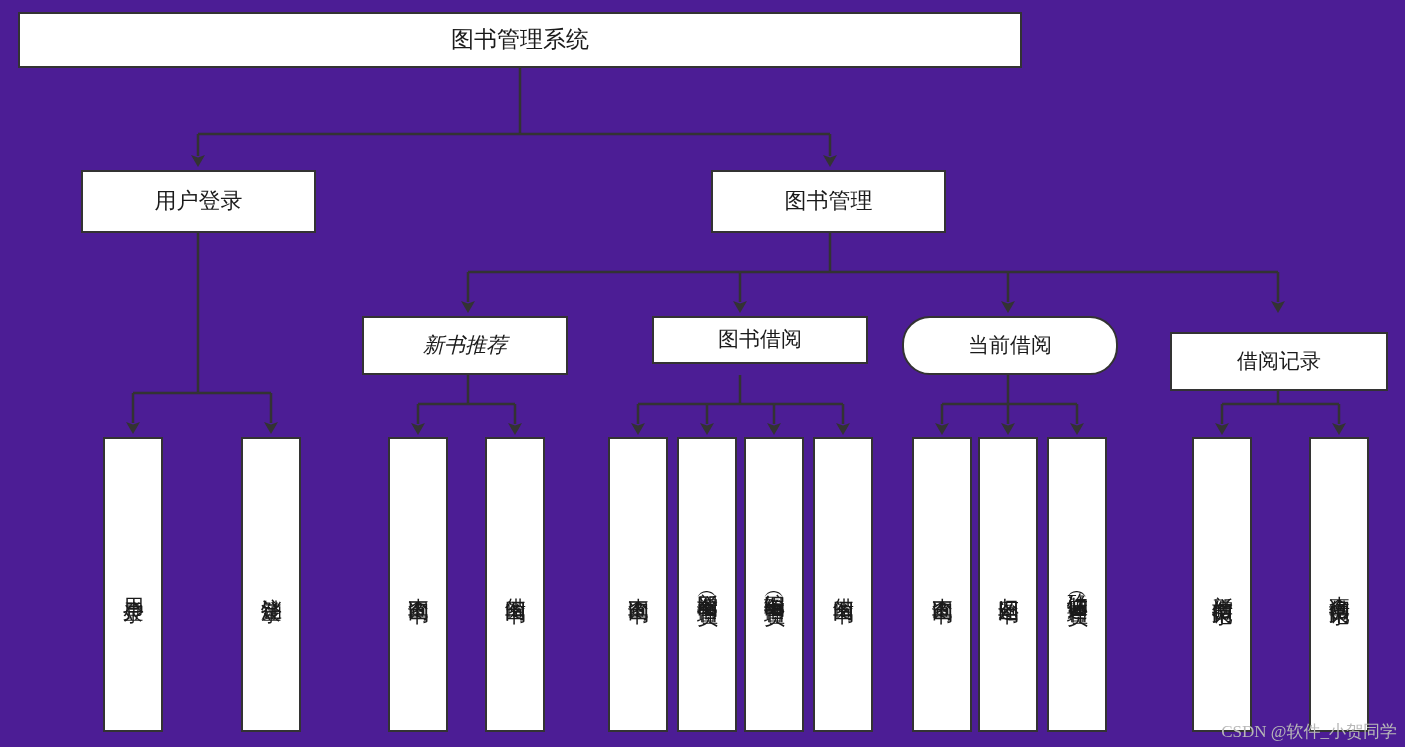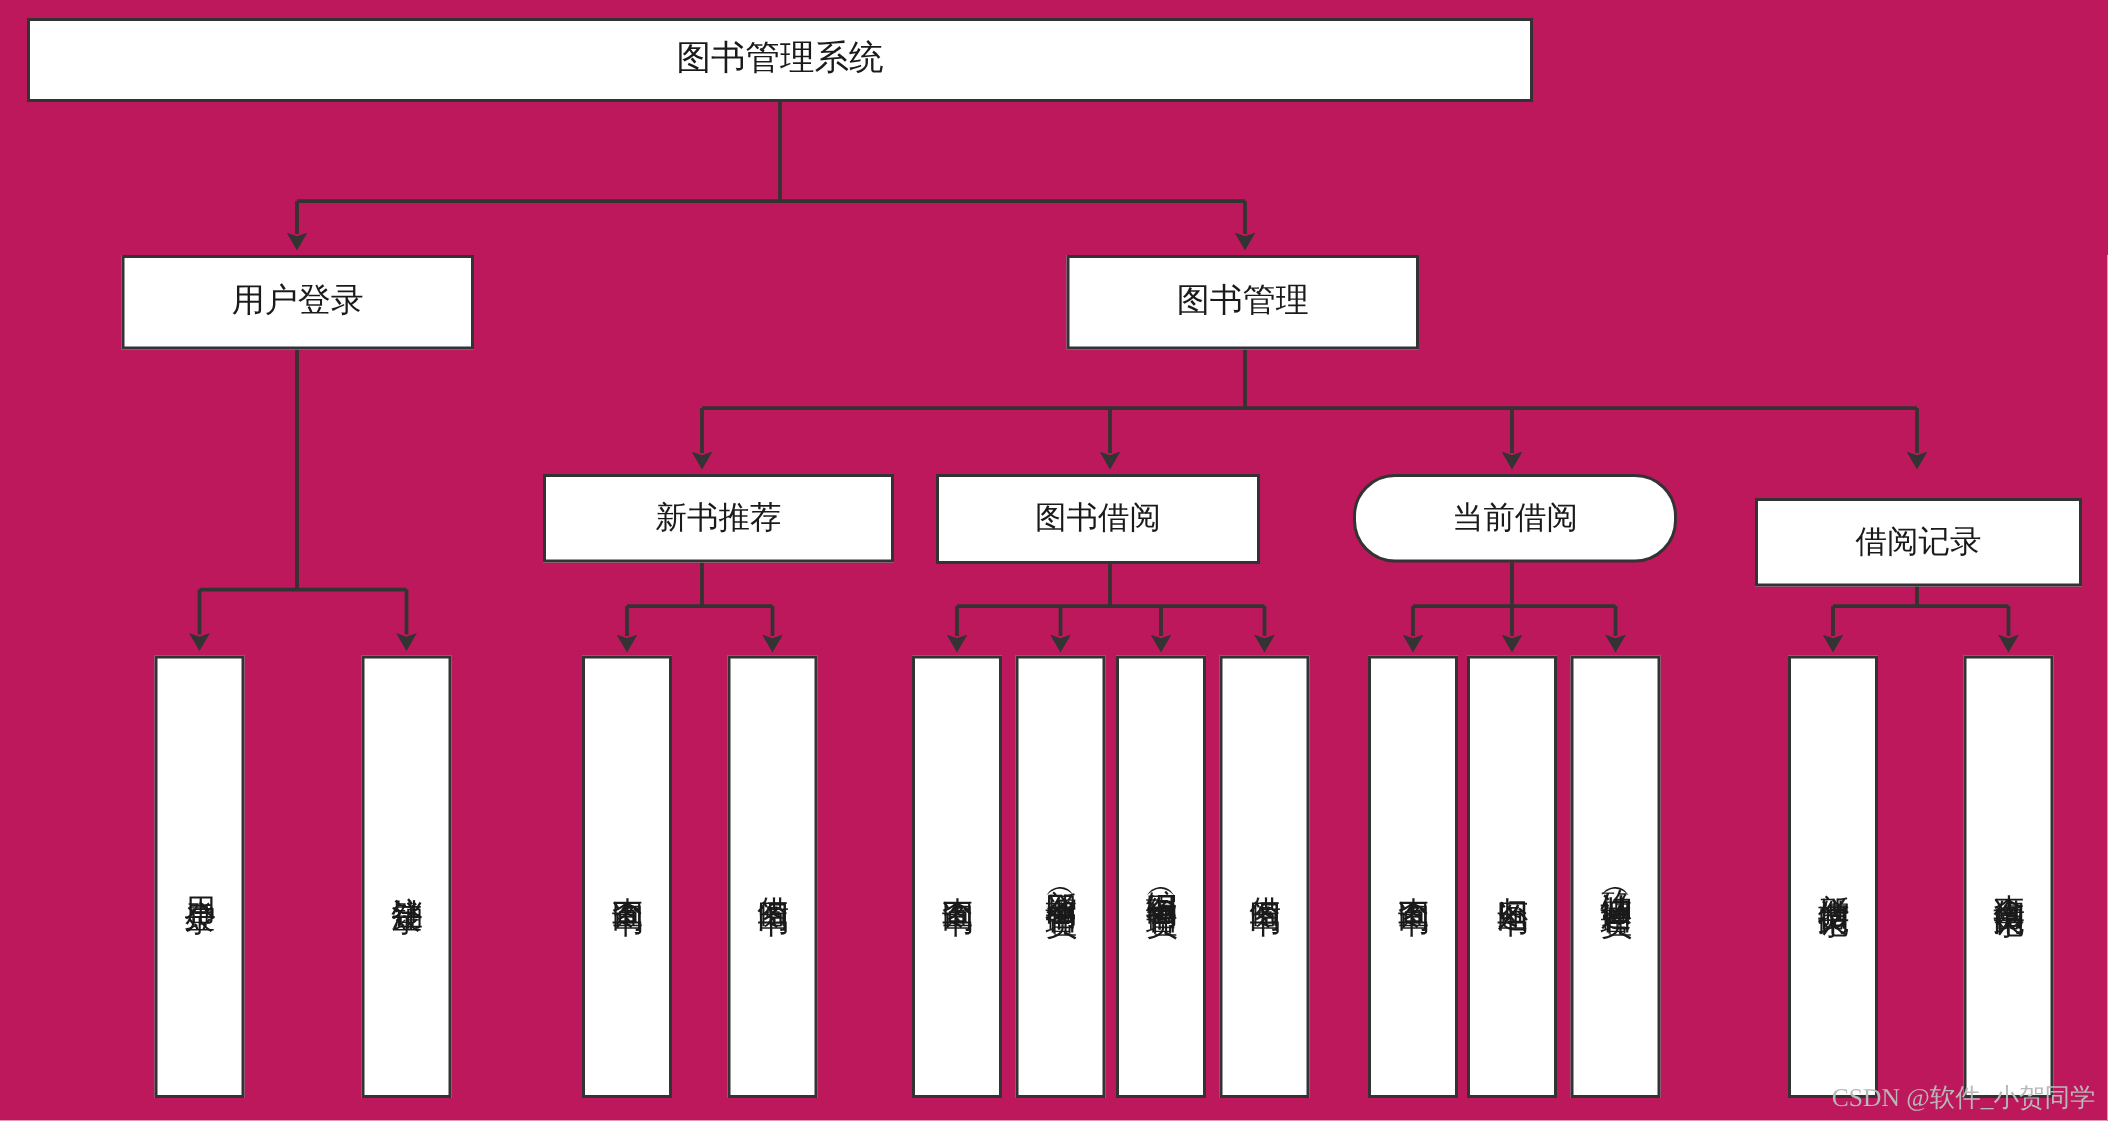--- a/index.html
+++ b/index.html
@@ -7,21 +7,21 @@
     padding: 0;
     background: #ffffff;
   }
   body {
     font-family: "DejaVu Sans", "Liberation Sans", sans-serif;
   }
   #canvas {
     position: relative;
     width: 1405px;
     height: 747px;
-    background: #be185d;
+    background: #4c1d95;
     overflow: hidden;
   }
   .node {
     position: absolute;
     box-sizing: border-box;
     border: 2.5px solid #333333;
     background: #ffffff;
     display: flex;
     align-items: center;
     justify-content: center;
@@ -139,24 +139,24 @@
     <span class="nlabel">图书管理系统</span>
   </div>
 
   <div class="node level2" style="left:81px; top:170px; width:235px; height:63px;">
     <span class="nlabel">用户登录</span>
   </div>
   <div class="node level2" style="left:711px; top:170px; width:235px; height:63px;">
     <span class="nlabel">图书管理</span>
   </div>
 
-  <div class="node level3" style="left:362px; top:316px; width:234px; height:59px;">
+  <div class="node level3" style="left:362px; top:316px; width:206px; height:59px;font-style:italic;">
     <span class="nlabel">新书推荐</span>
   </div>
-  <div class="node level3" style="left:624px; top:316px; width:216px; height:60px;">
+  <div class="node level3" style="left:652px; top:316px; width:216px; height:48px;">
     <span class="nlabel">图书借阅</span>
   </div>
   <div class="node level3" style="left:902px; top:316px; width:216px; height:59px;border-radius:28px;">
     <span class="nlabel">当前借阅</span>
   </div>
   <div class="node level3" style="left:1170px; top:332px; width:218px; height:59px;">
     <span class="nlabel">借阅记录</span>
   </div>
 
   <div class="node leaf" style="left:103px; top:437px; width:60px; height:295px;">

